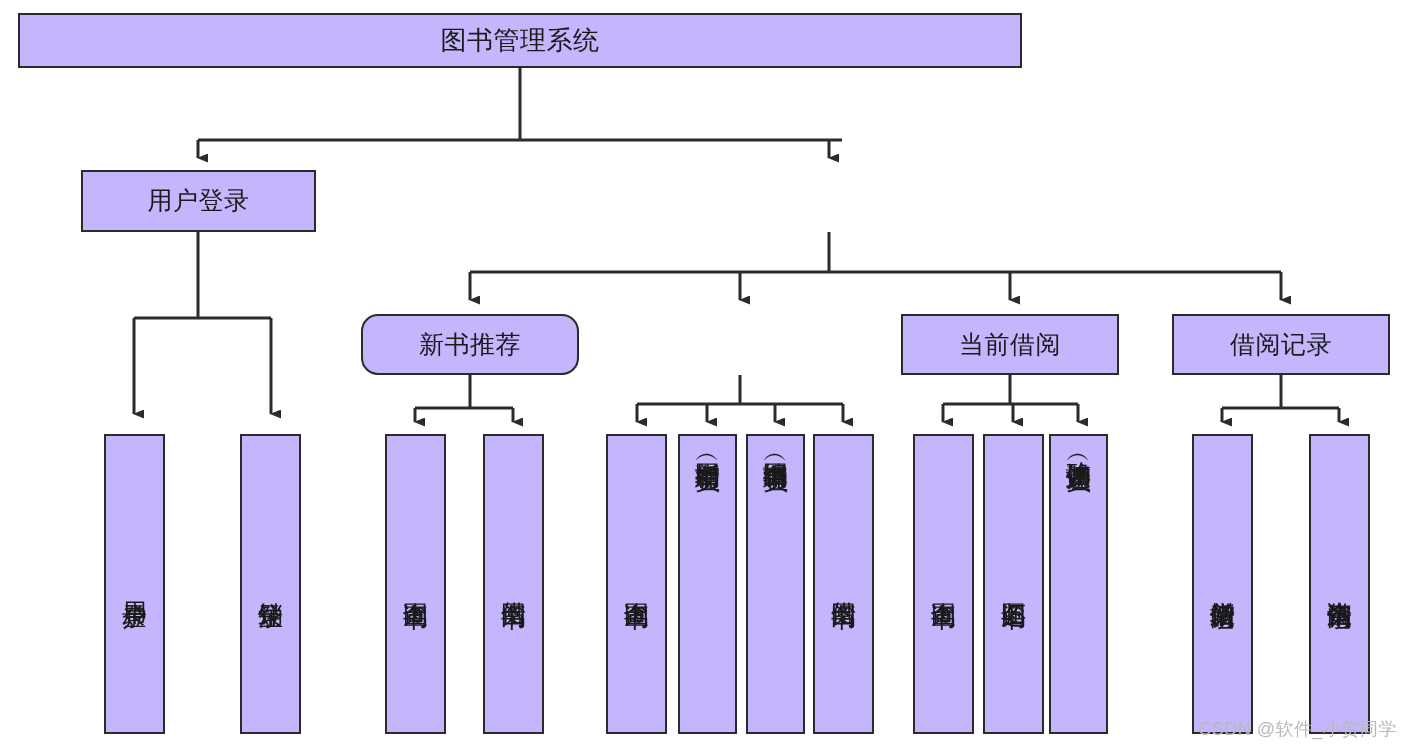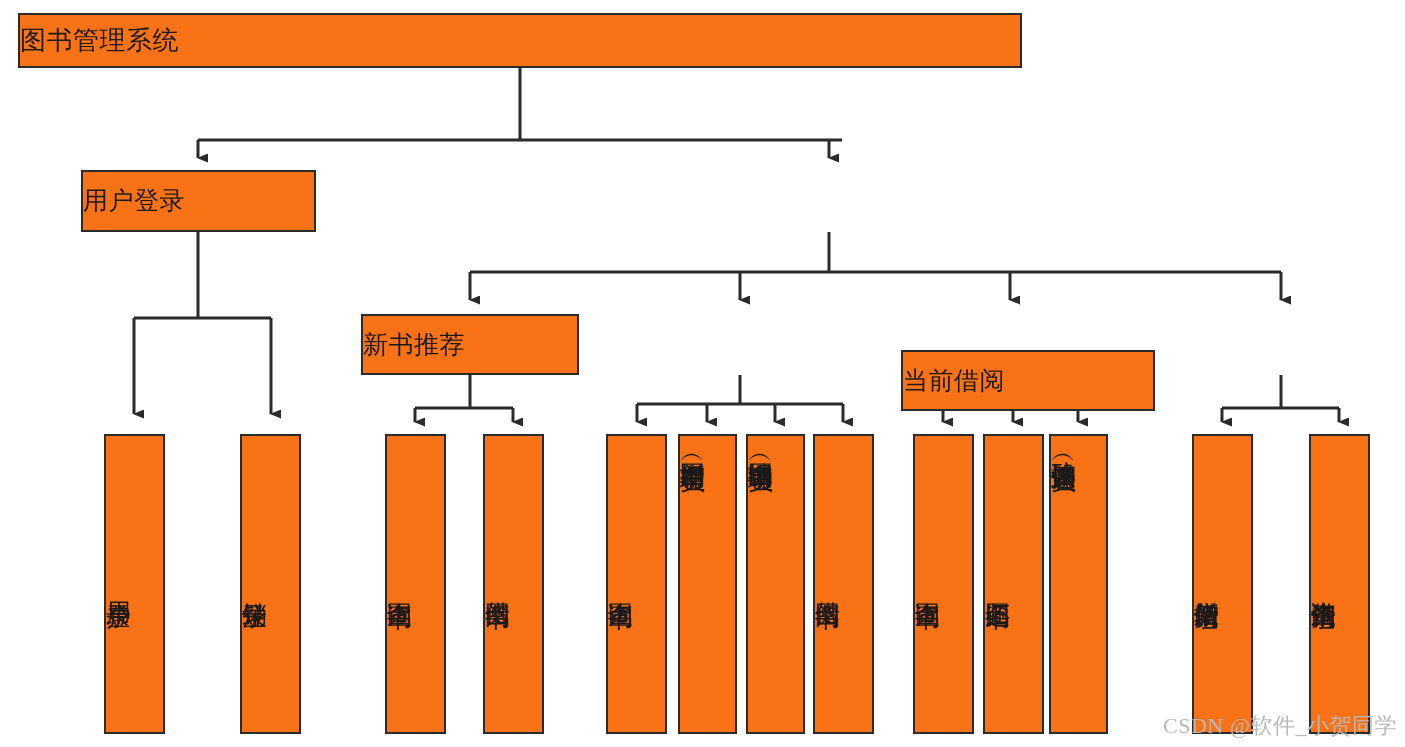--- a/index.html
+++ b/index.html
@@ -23,24 +23,24 @@
     left: 0;
     top: 0;
     width: 1405px;
     height: 747px;
     pointer-events: none;
   }
   .node {
     position: absolute;
     box-sizing: border-box;
     border: 2.5px solid #2b2b2b;
-    background: #f97316;
+    background: #c4b5fd;
     display: flex;
     align-items: center;
-    justify-content: flex-start;
+    justify-content: center;
     color: #1a1a1a;
   }
   .node .label {
     display: block;
     text-align: center;
     line-height: 1.04;
     letter-spacing: 0.5px;
   }
   
   .node.horiz .label {
@@ -62,25 +62,25 @@
     white-space: nowrap;
   }
   .node.vert.center {
     align-items: center;
     padding-top: 0;
   }
   #watermark {
     position: absolute;
     right: 8px;
     bottom: 6px;
-    font-size: 22px;
+    font-size: 18px;
     color: #b9b9b9;
     letter-spacing: 0.5px;
     white-space: nowrap;
-    font-family: Liberation Serif, serif;
+    font-family: Liberation Sans, sans-serif;
   }
 </style>
 </head>
 <body>
 
 <div id="diagram-root">
 
   <svg id="edge-layer" viewBox="0 0 1405 747" xmlns="http://www.w3.org/2000/svg">
     <defs>
       <marker id="arrowhead" markerWidth="9" markerHeight="11" refX="4.5" refY="10" orient="auto" markerUnits="userSpaceOnUse">
@@ -132,25 +132,28 @@
   </svg>
 
   <div class="node horiz root" style="left:18px; top:13px; width:1004px; height:55px;">
     <span class="label">图书管理系统</span>
   </div>
 
   <div class="node horiz" style="left:81px; top:170px; width:235px; height:62px;">
     <span class="label">用户登录</span>
   </div>
 
-  <div class="node horiz" style="left:361px; top:314px; width:218px; height:61px;">
+  <div class="node horiz" style="left:361px; top:314px; width:218px; height:61px;border-radius:17px;">
     <span class="label">新书推荐</span>
   </div>
-  <div class="node horiz" style="left:901px; top:314px; width:254px; height:61px;margin-top:36px;">
+  <div class="node horiz" style="left:901px; top:314px; width:218px; height:61px;">
     <span class="label">当前借阅</span>
+  </div>
+  <div class="node horiz" style="left:1172px; top:314px; width:218px; height:61px;">
+    <span class="label">借阅记录</span>
   </div>
 
   <div class="node vert center" style="left:104px; top:434px; width:61px; height:300px;">
     <span class="label">用户登录</span>
   </div>
   <div class="node vert center" style="left:240px; top:434px; width:61px; height:300px;">
     <span class="label">注销登录</span>
   </div>
 
   <div class="node vert center" style="left:385px; top:434px; width:61px; height:300px;">

